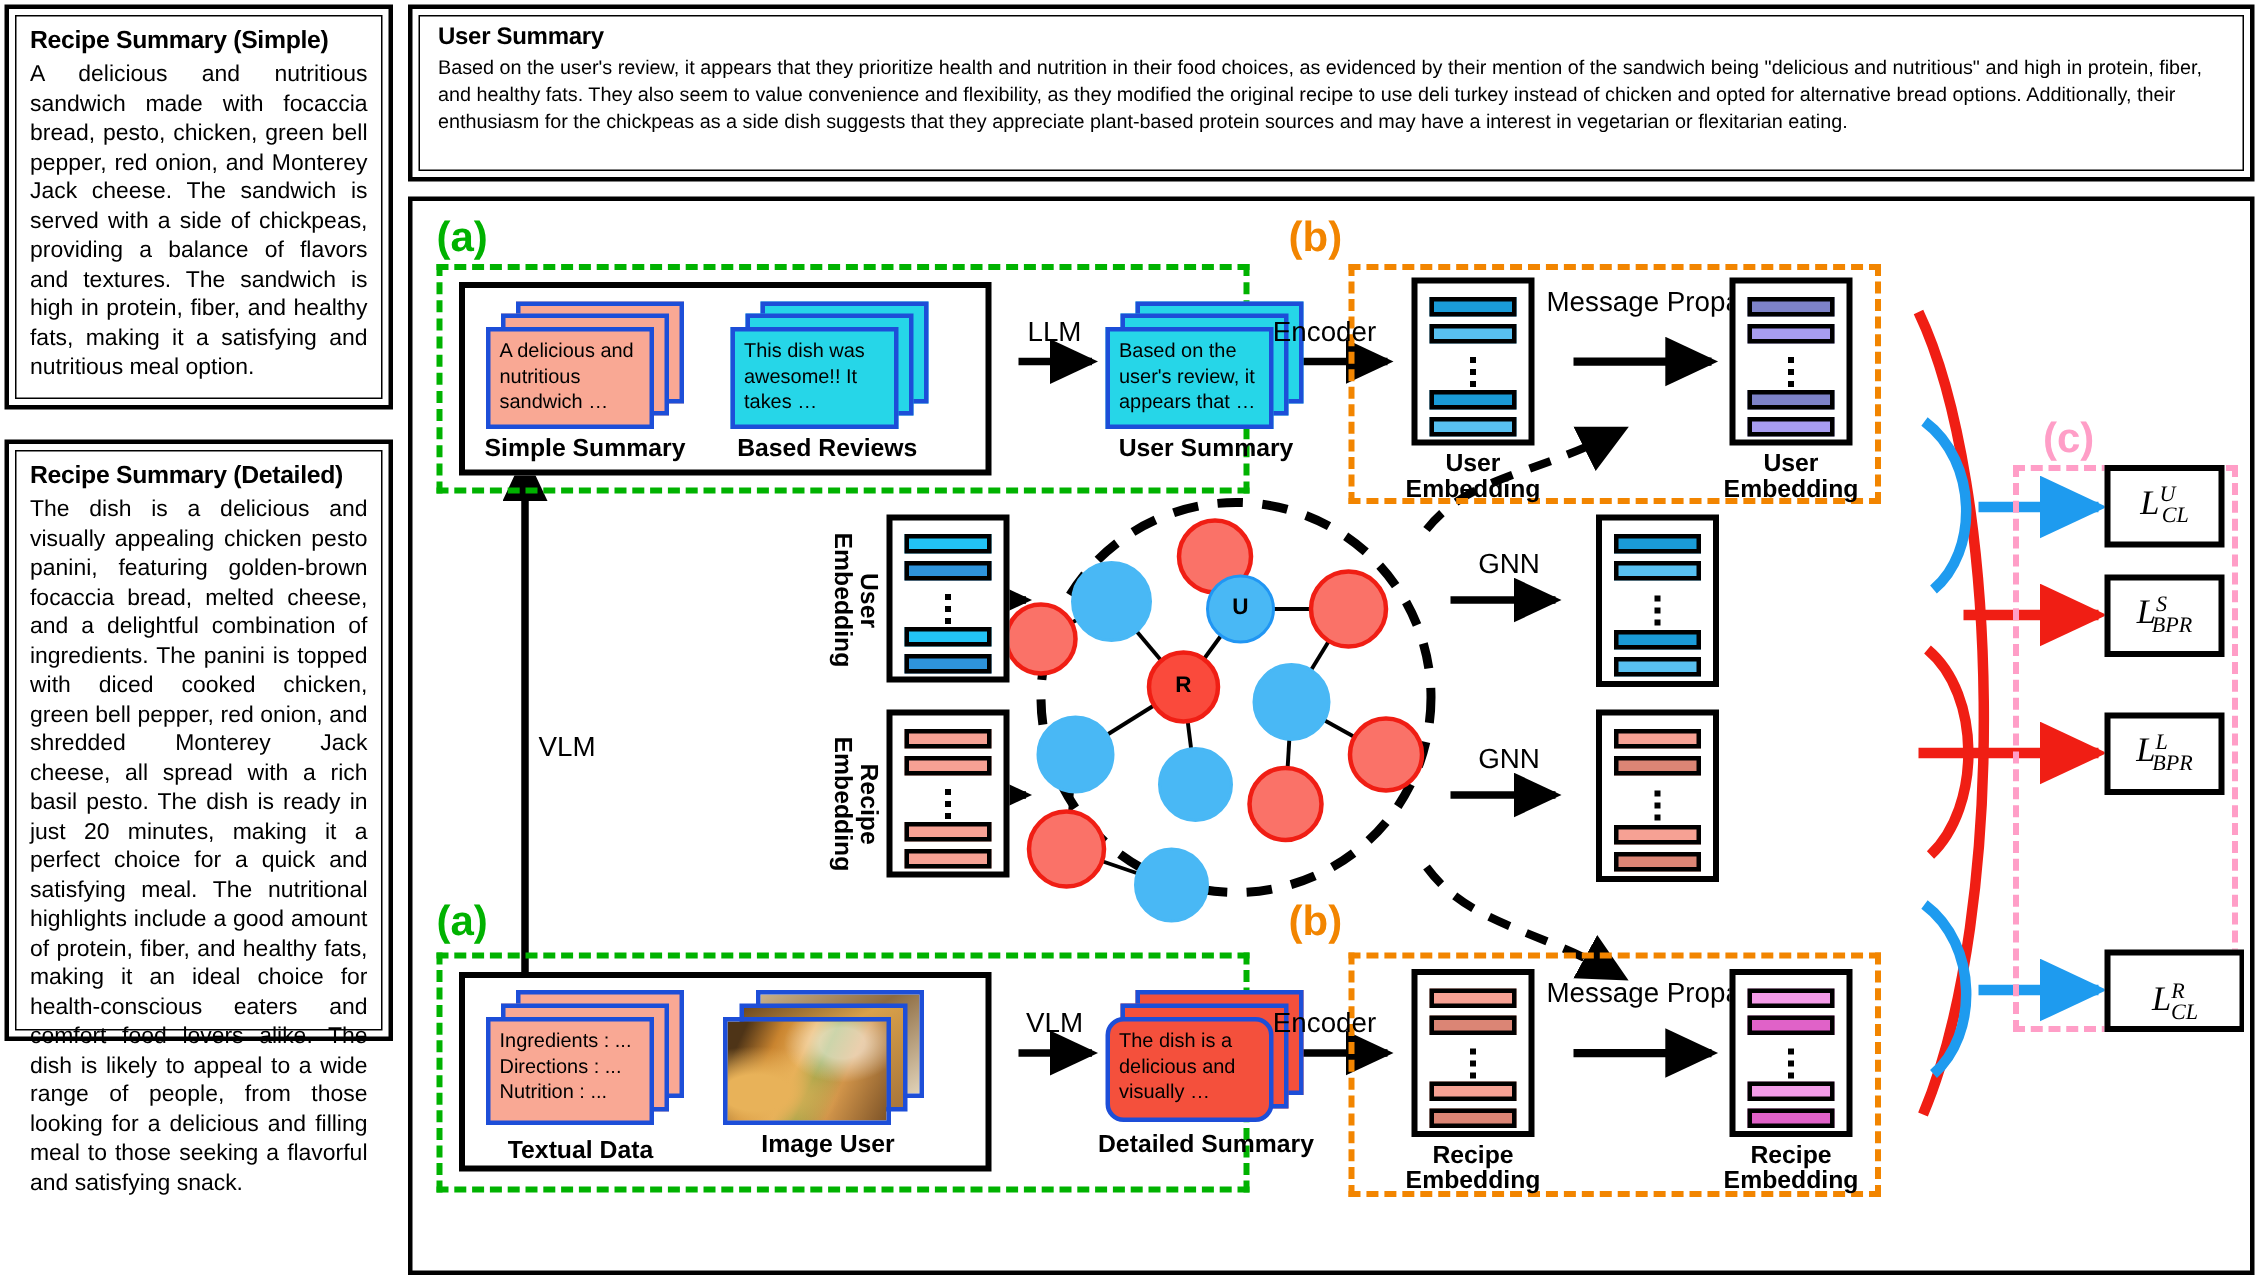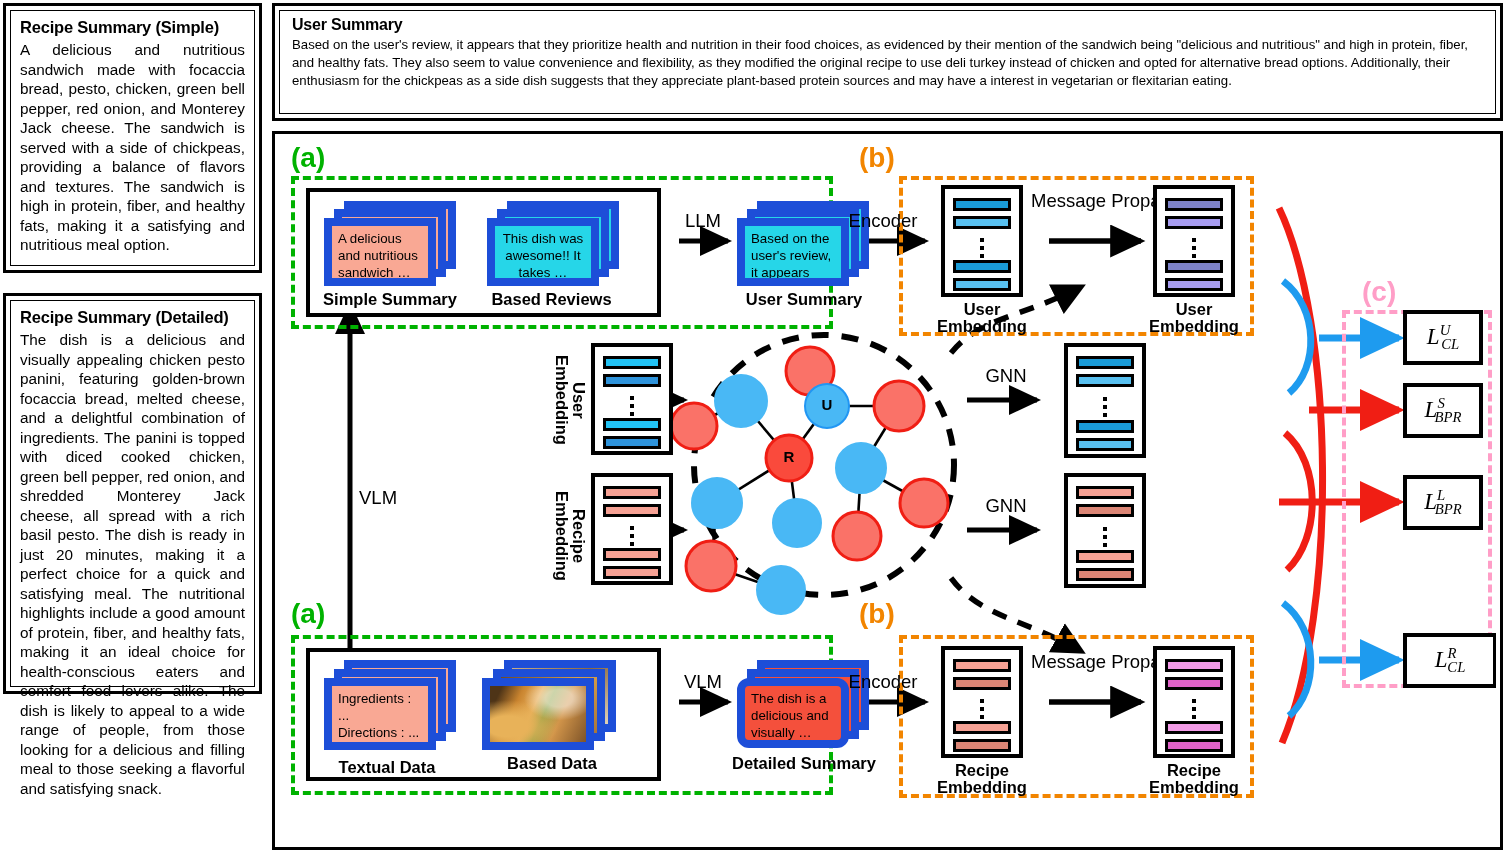--- a/index.html
+++ b/index.html
@@ -34,21 +34,21 @@
   .reglabel{position:absolute;font-weight:bold;font-size:28px;line-height:1;}
   .lbl-green{color:#00B200;}
   .lbl-orange{color:#F28500;}
   .lbl-pink{color:#FF9EC7;}
 
   
   .solidbox{position:absolute;border:4px solid #000;background:#fff;box-sizing:border-box;}
 
   
   .stack{position:absolute;}
-  .card{position:absolute;border:8px solid #1d4ed8;box-sizing:border-box;}
+  .card{position:absolute;border:3px solid #1d4ed8;box-sizing:border-box;}
   .card.top{padding:5px 6px;font-size:13.3px;line-height:1.26;overflow:hidden;}
   .card.imgcard{overflow:hidden;padding:0;}
 
   .caption{position:absolute;font-weight:bold;font-size:16.5px;text-align:center;white-space:nowrap;}
 
   
   .emb{position:absolute;border:4px solid #000;background:#fff;box-sizing:border-box;}
   .emb .bar{position:absolute;left:8px;right:8px;height:13px;border:3px solid #000;box-sizing:border-box;}
   .emb .dots{position:absolute;left:0;right:0;text-align:center;font-size:19px;line-height:6px;letter-spacing:0;}
   .emb .dots span{display:block;width:4px;height:4px;background:#000;margin:4px auto;}
@@ -187,21 +187,21 @@
     <div class="stack" style="left:45px;top:63px;width:132px;height:85px;">
       <div class="card" style="left:20px;top:0;width:112px;height:68px;background:#F9A894;"></div>
       <div class="card" style="left:10px;top:8px;width:112px;height:68px;background:#F9A894;"></div>
       <div class="card top" style="left:0px;top:17px;width:112px;height:68px;background:#F9A894;">A delicious and nutritious sandwich …</div>
     </div>
     <div class="caption" style="left:20px;top:152px;width:182px;">Simple Summary</div>
 
     <div class="stack" style="left:208px;top:63px;width:132px;height:85px;">
       <div class="card" style="left:20px;top:0;width:112px;height:68px;background:#26D6E8;"></div>
       <div class="card" style="left:10px;top:8px;width:112px;height:68px;background:#26D6E8;"></div>
-      <div class="card top" style="left:0px;top:17px;width:112px;height:68px;background:#26D6E8;text-align:center;">This dish was awesome!! It takes   …</div>
+      <div class="card top" style="left:0px;top:17px;width:112px;height:68px;background:#26D6E8;">This dish was awesome!! It takes   …</div>
     </div>
     <div class="caption" style="left:185px;top:152px;width:175px;">Based Reviews</div>
 
     <div class="arrlabel" style="left:388px;top:73px;width:72px;">LLM</div>
 
     <div class="stack" style="left:458px;top:63px;width:132px;height:85px;">
       <div class="card" style="left:20px;top:0;width:112px;height:68px;background:#26D6E8;"></div>
       <div class="card" style="left:10px;top:8px;width:112px;height:68px;background:#26D6E8;"></div>
       <div class="card top" style="left:0px;top:17px;width:112px;height:68px;background:#26D6E8;">Based on the user's review, it appears that …</div>
     </div>
@@ -313,21 +313,21 @@
 
     <div class="stack" style="left:203px;top:522px;width:140px;height:90px;">
       <div class="card imgcard" style="left:22px;top:0;width:112px;height:72px;background:linear-gradient(145deg,#C8B08A,#8C6A3F 45%,#E0D2B8);"></div>
       <div class="card imgcard" style="left:11px;top:9px;width:112px;height:72px;background:linear-gradient(150deg,#6E4A22,#D9A14A 40%,#A9763A);"></div>
       <div class="card imgcard" style="left:0px;top:18px;width:112px;height:72px;
            background:
              radial-gradient(ellipse at 72% 22%, rgba(255,255,255,.55) 0 14%, rgba(255,255,255,0) 36%),
              radial-gradient(ellipse at 18% 72%, #E8B259 0 18%, rgba(0,0,0,0) 46%),
              linear-gradient(115deg,#4E3417 0 10%, #C9842F 28%, #E8AF5A 44%, #8FA144 55%, #D2954A 70%, #7E5428 100%);"></div>
     </div>
-    <div class="caption" style="left:188px;top:616px;width:170px;">Based Data</div>
+    <div class="caption" style="left:188px;top:616px;width:170px;">Image User</div>
 
     <div class="arrlabel" style="left:386px;top:534px;width:76px;">VLM</div>
 
     <div class="stack" style="left:458px;top:522px;width:135px;height:90px;">
       <div class="card" style="left:20px;top:0;width:112px;height:70px;background:#F4503C;"></div>
       <div class="card" style="left:10px;top:9px;width:112px;height:70px;background:#F4503C;"></div>
       <div class="card top" style="left:0px;top:18px;width:112px;height:70px;background:#F4503C;border-radius:12px;">The dish is a delicious and visually …</div>
     </div>
     <div class="caption" style="left:425px;top:616px;width:200px;">Detailed Summary</div>
 
@@ -369,20 +369,20 @@
 
     <div class="lossbox" style="left:1124px;top:172px;width:80px;height:55px;">
       <span><span>L</span><sup>U</sup><sub style="margin-left:-0.62em;">CL</sub></span>
     </div>
     <div class="lossbox" style="left:1124px;top:245px;width:80px;height:55px;">
       <span><span>L</span><sup>S</sup><sub style="margin-left:-0.70em;">BPR</sub></span>
     </div>
     <div class="lossbox" style="left:1124px;top:337px;width:80px;height:55px;">
       <span><span>L</span><sup>L</sup><sub style="margin-left:-0.70em;">BPR</sub></span>
     </div>
-    <div class="lossbox" style="left:1124px;top:495px;width:94px;height:55px;">
+    <div class="lossbox" style="left:1124px;top:495px;width:94px;height:55px;align-items:flex-end;">
       <span><span>L</span><sup>R</sup><sub style="margin-left:-0.62em;">CL</sub></span>
     </div>
 
   </div>
   </div>
 
 </div>
 
 </body></html>

